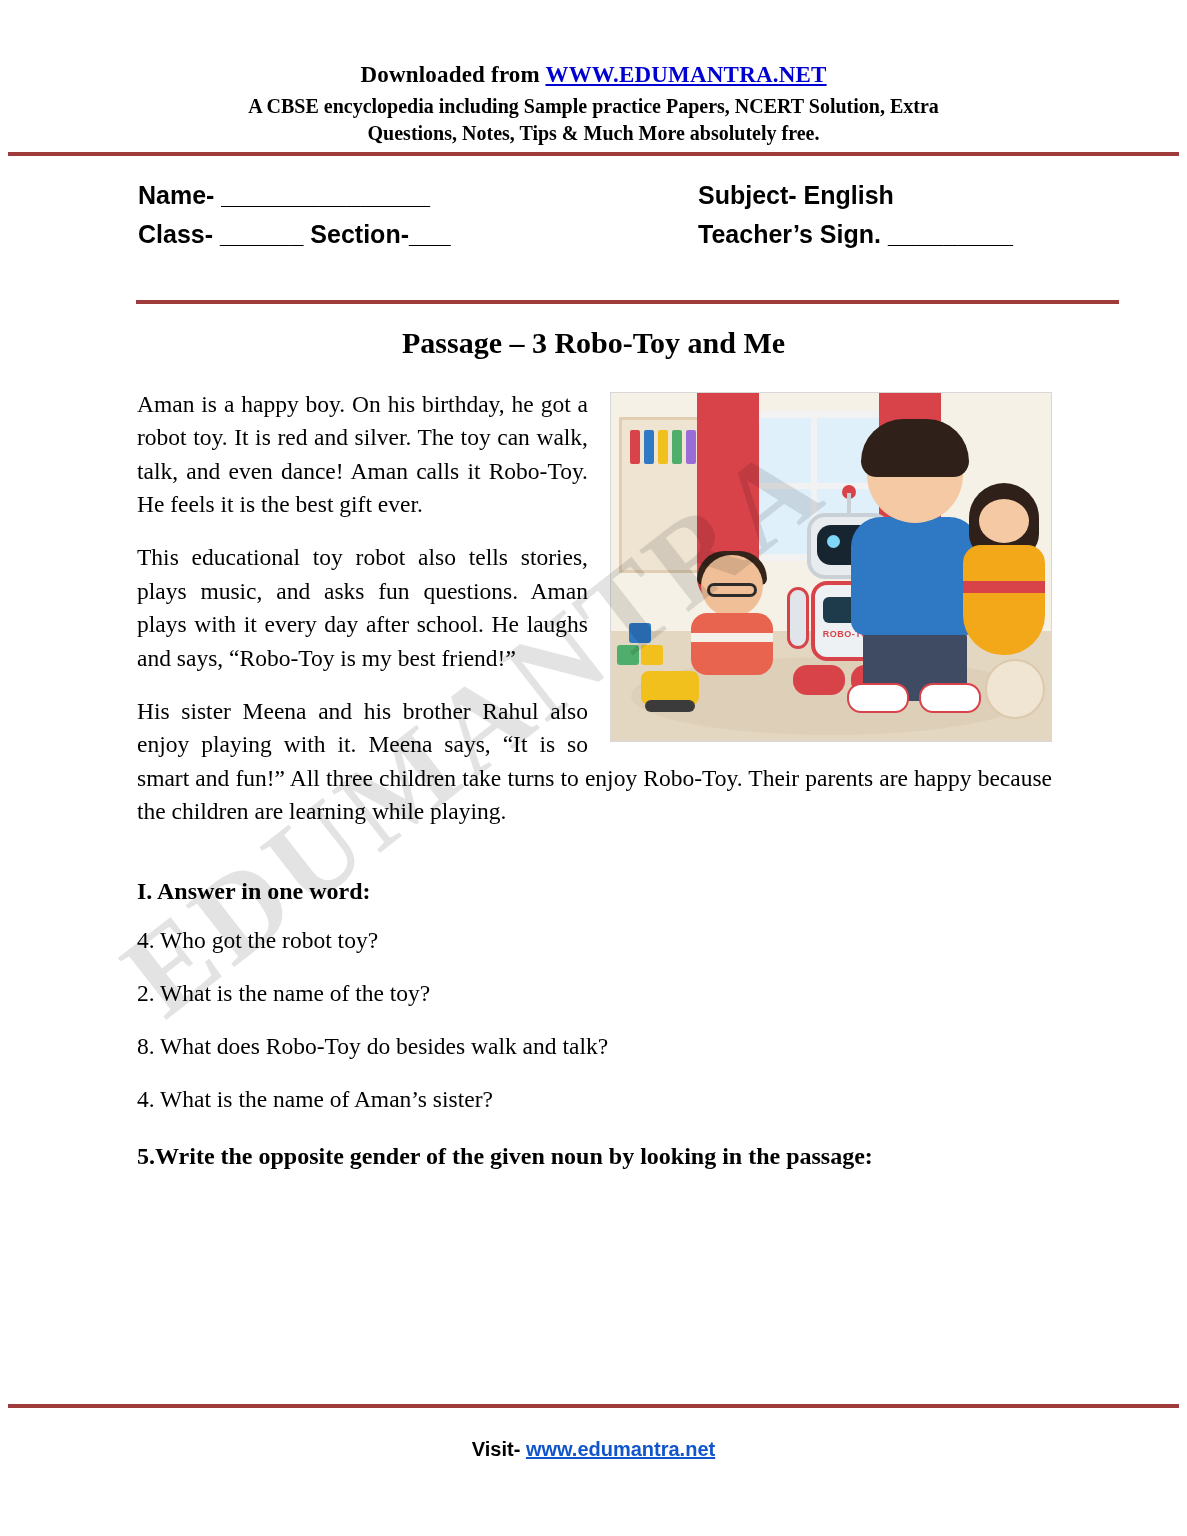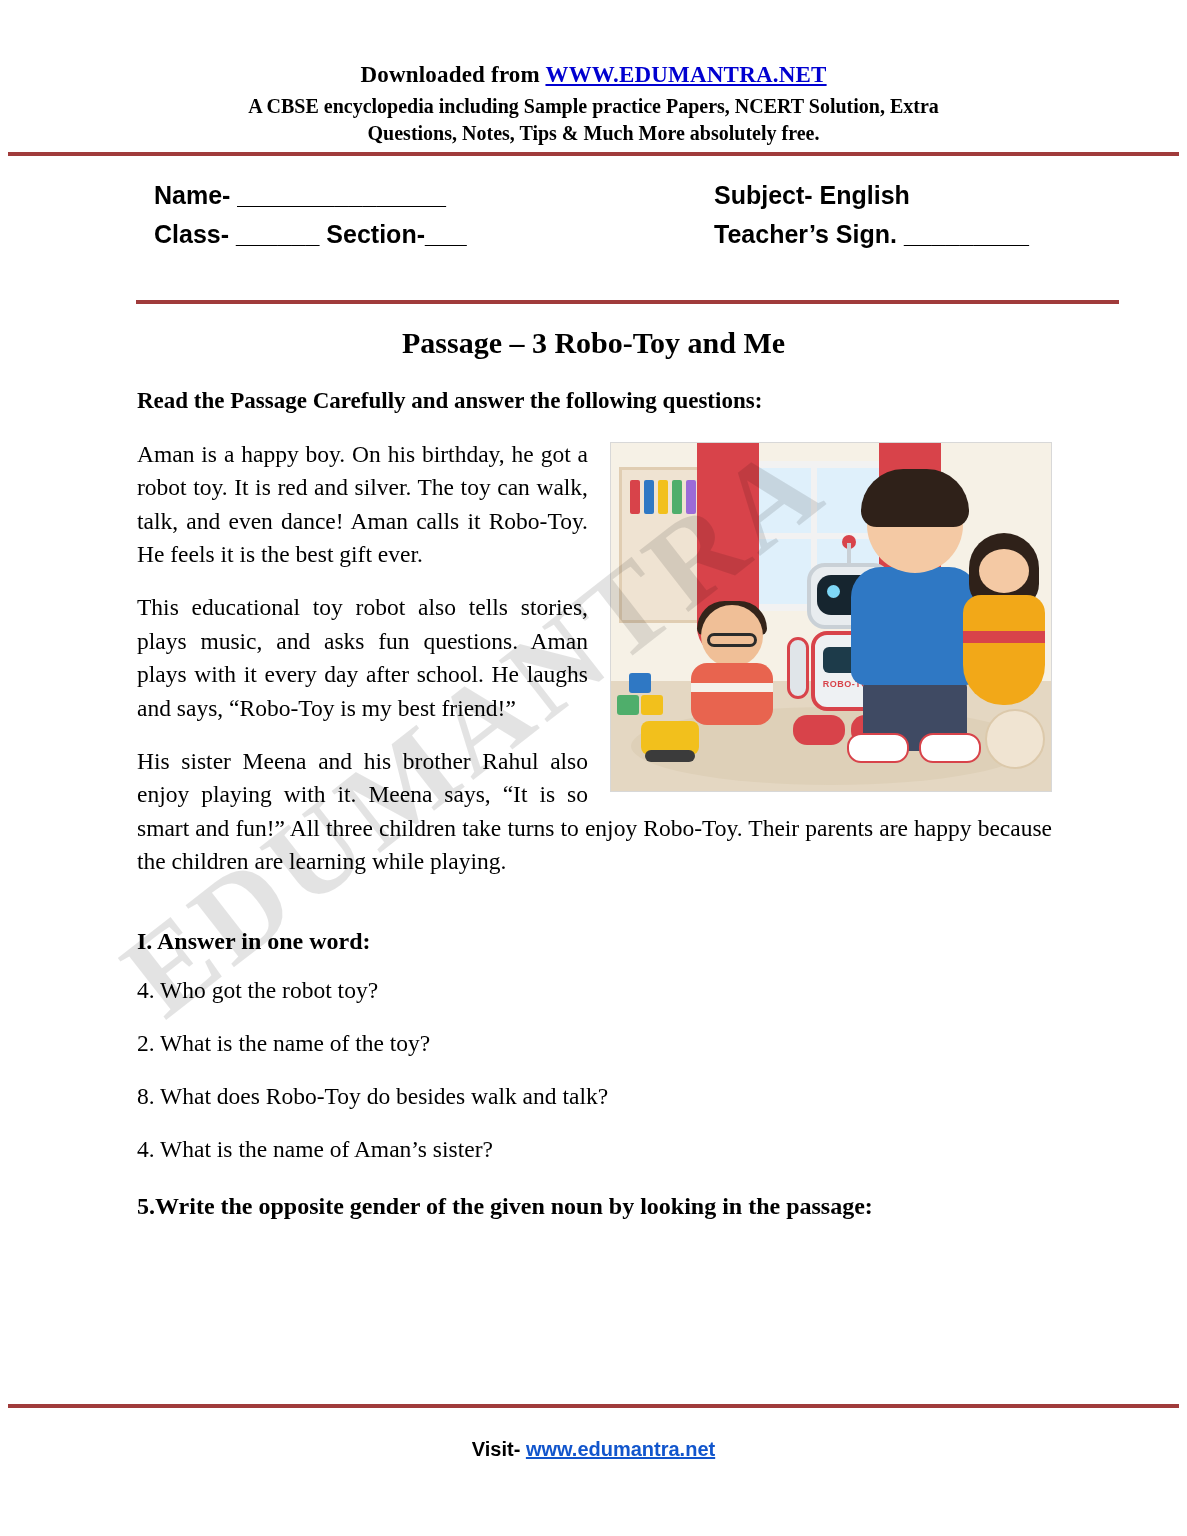--- a/index.html
+++ b/index.html
@@ -59,21 +59,20 @@
   
   .meta {
     position: absolute;
     top: 176px;
     left: 138px;
     right: 70px;
     font-family: "Liberation Sans", sans-serif;
     font-weight: bold;
     font-size: 25px;
     line-height: 1.55;
-    margin-left: 16px;
   }
   .meta-row {
     display: flex;
   }
   .meta-left {
     width: 560px;
   }
   .meta-right {
     flex: 1;
   }
@@ -320,21 +319,20 @@
       <div class="meta-right">Teacher’s Sign. _________</div>
     </div>
   </div>
 
   <div class="rule-meta"></div>
 
   <div class="doc-title">Passage – 3 Robo-Toy and Me</div>
 
   <div class="content">
 
-    <div class="instruction">Read the Passage Carefully and answer the following questions:</div>
 
     <div class="para-wrap">
 
       <div class="illus">
         <div class="ill-bg-wall"></div>
         <div class="ill-shelf">
           <i style="left:8px;background:#d8434a;"></i>
           <i style="left:22px;background:#2f78c4;"></i>
           <i style="left:36px;background:#f2c01c;"></i>
           <i style="left:50px;background:#4fae6b;"></i>

